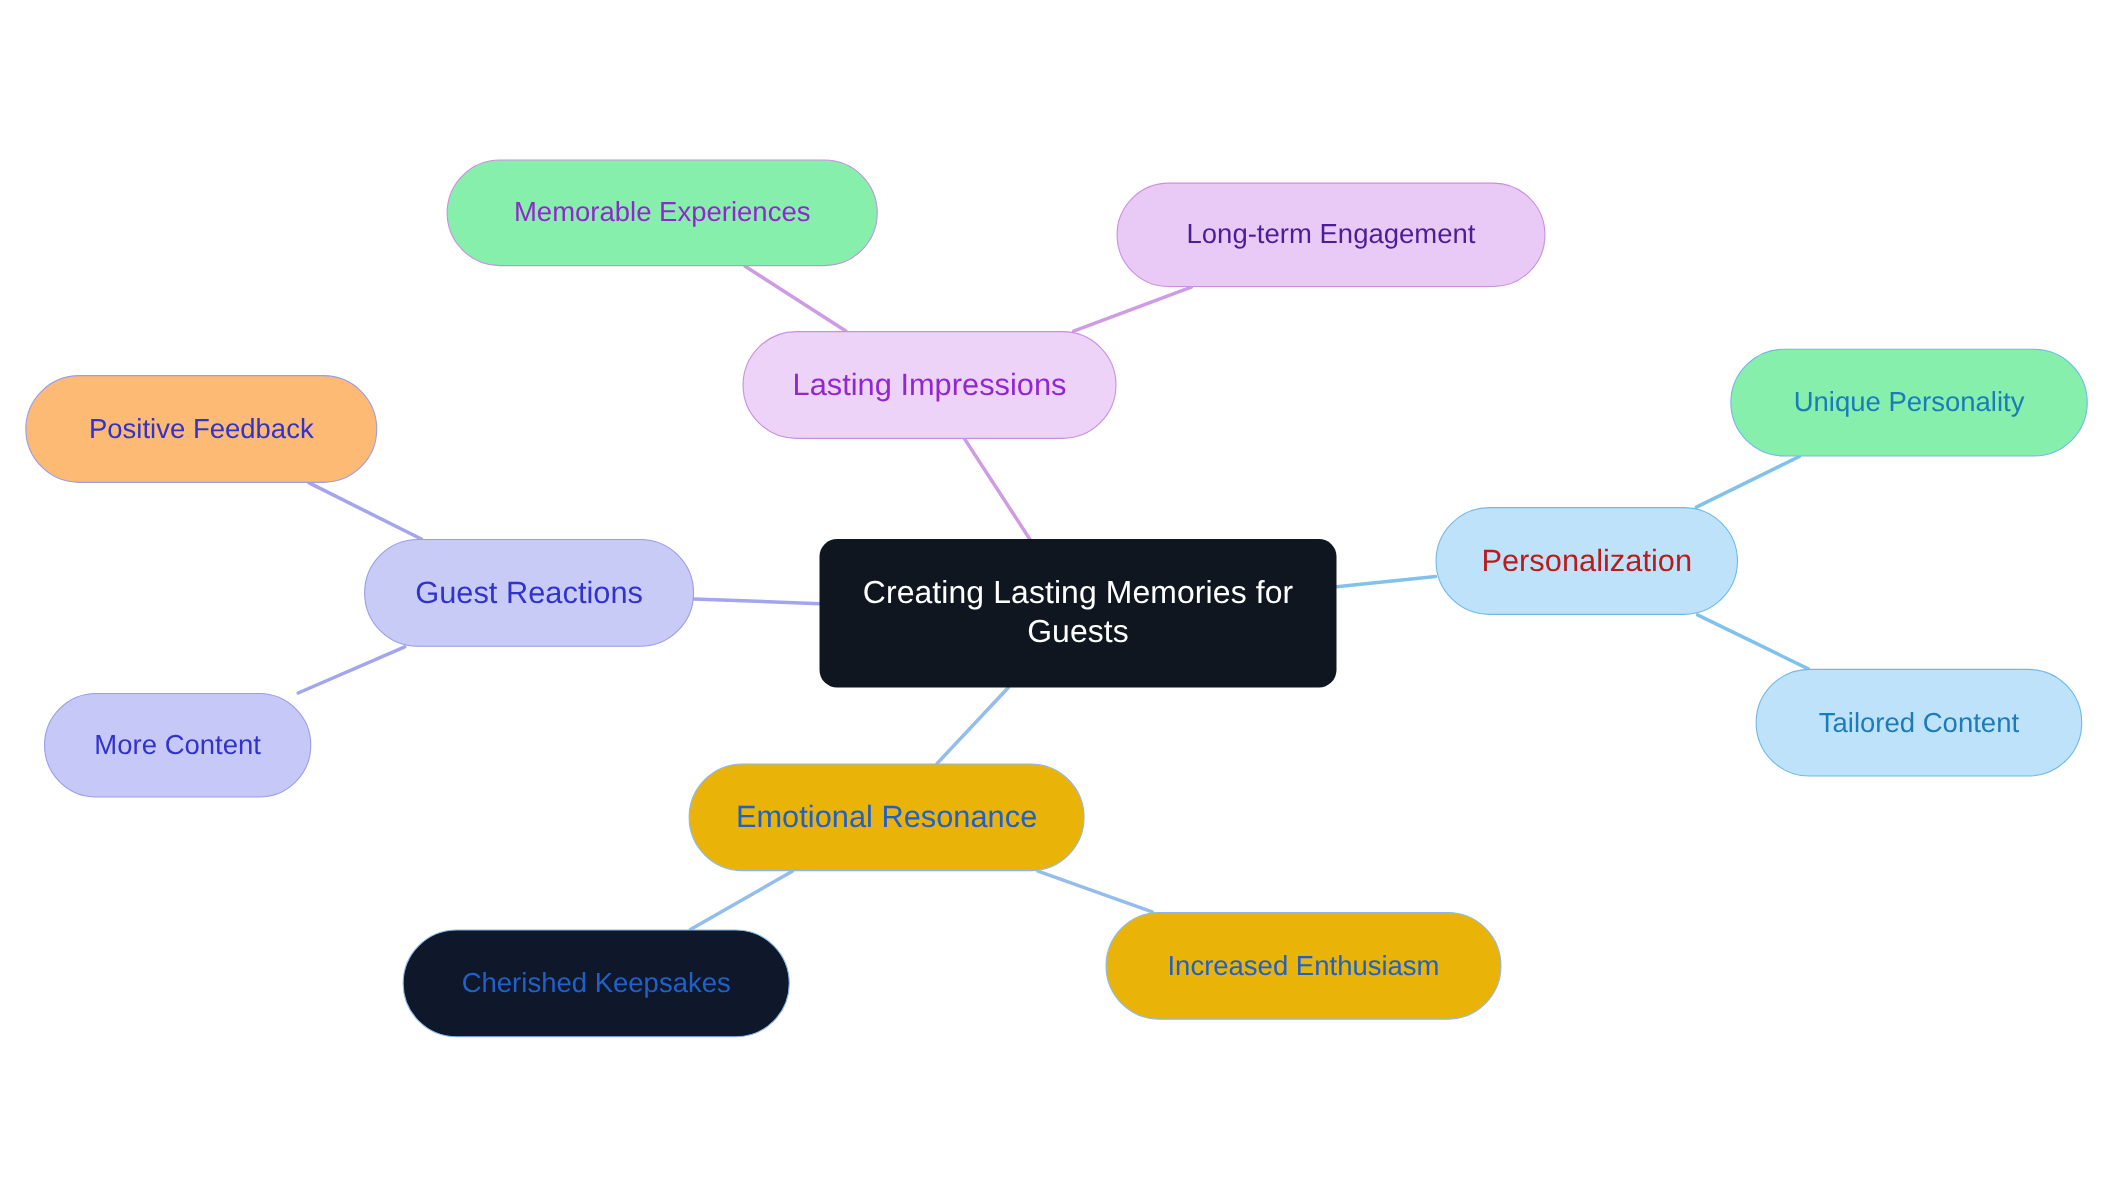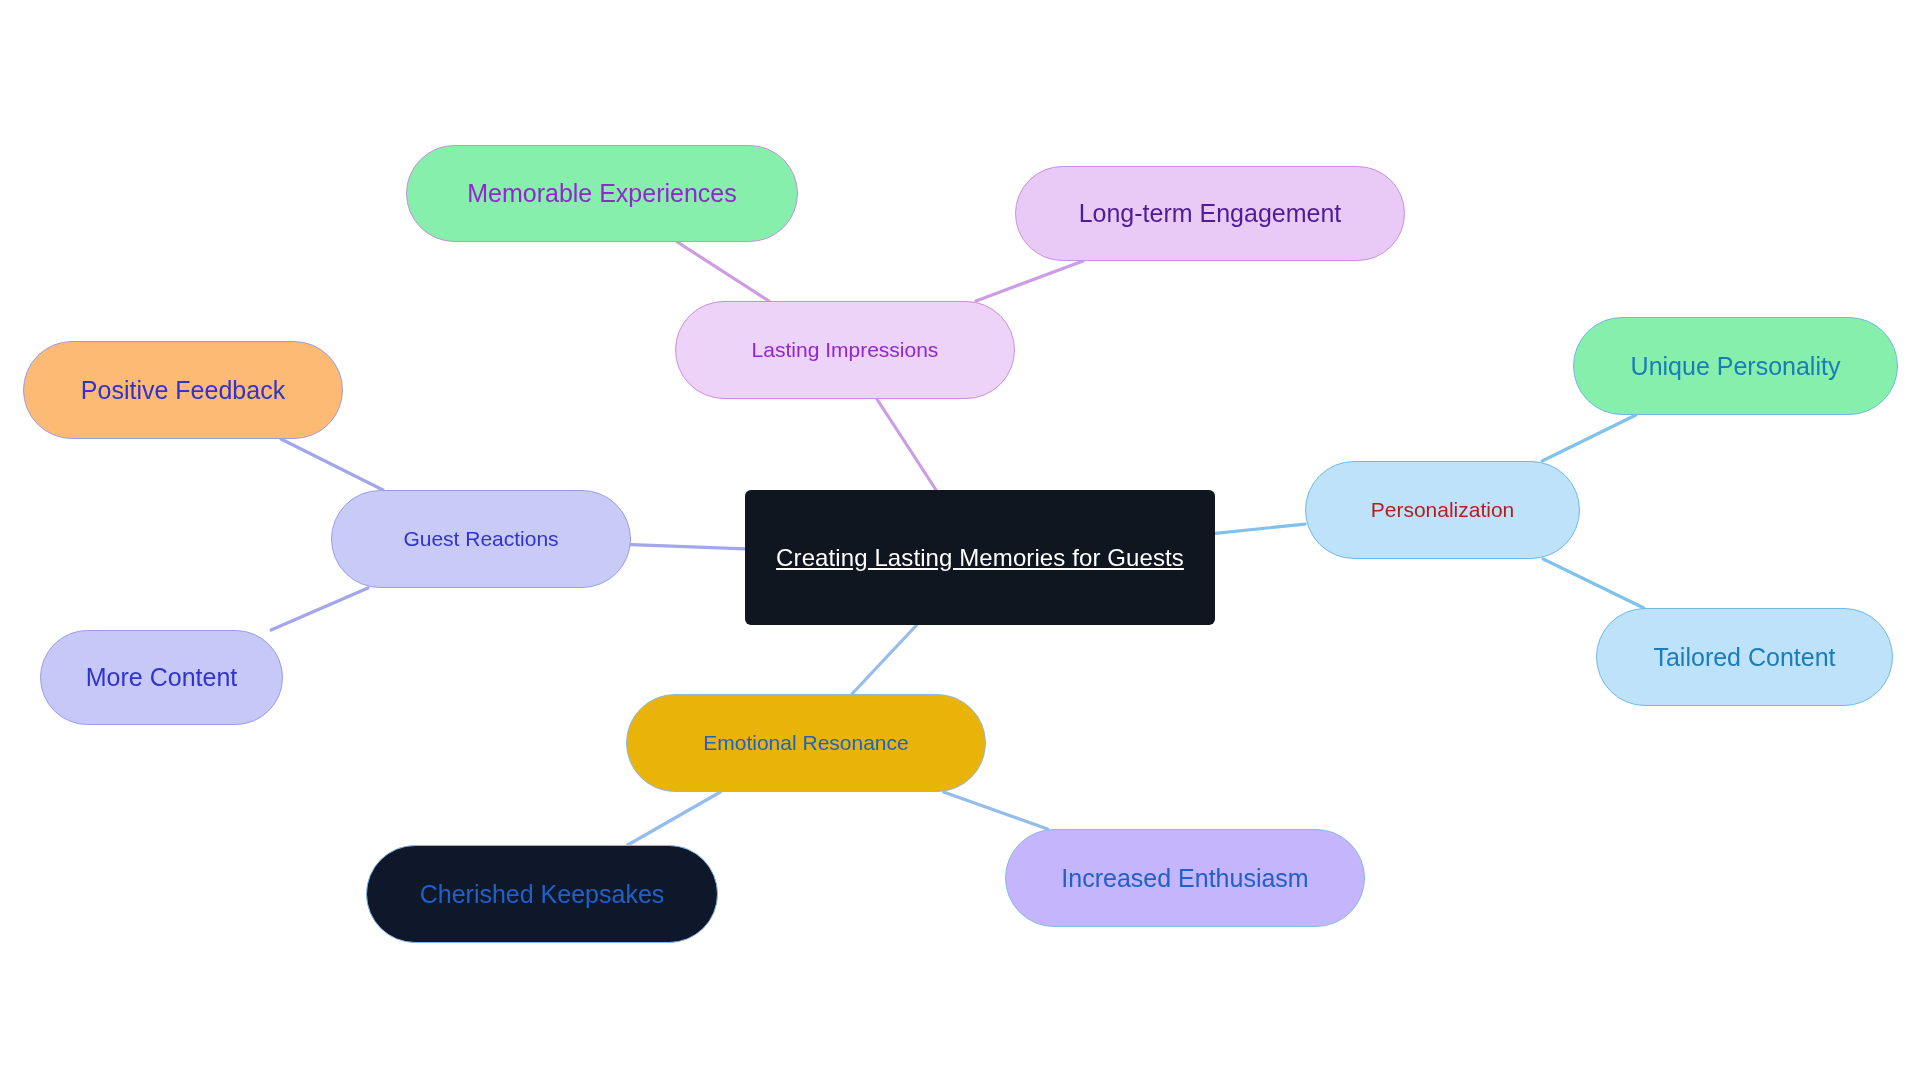--- a/index.html
+++ b/index.html
@@ -32,27 +32,26 @@
     display: flex;
     align-items: center;
     justify-content: center;
     text-align: center;
     border-style: solid;
     border-width: 1.5px;
     line-height: 1.22;
     white-space: pre-line;
   }
   .node-root {
-    border-radius: 6px;
+    border-radius: 16px;
     border-width: 0;
-    font-size: 24px;
+    font-size: 29px;
     letter-spacing: 0.1px;
-    text-decoration: underline;
   }
-  .node-branch { border-radius: 999px; font-size: 21px; text-align: right; }
+  .node-branch { border-radius: 999px; font-size: 28px; text-align: right; }
   .node-leaf   { border-radius: 999px; font-size: 25px; }
 </style>
 </head>
 <body>
 
 <div id="mindmap-root">
   <svg id="edge-layer" viewBox="0 0 1920 1083" xmlns="http://www.w3.org/2000/svg">
       <line x1="936.0843373493976" y1="490" x2="876.8795180722891" y2="399" stroke="#ce9ce4" stroke-width="3.2" stroke-linecap="round"></line>
       <line x1="768.9169329073483" y1="301" x2="677.3067092651758" y2="242" stroke="#ce9ce4" stroke-width="3.2" stroke-linecap="round"></line>
       <line x1="976.025641025641" y1="301" x2="1082.985347985348" y2="261" stroke="#ce9ce4" stroke-width="3.2" stroke-linecap="round"></line>
@@ -72,15 +71,15 @@
       <div class="node node-leaf" style="left: 406px; top: 145px; width: 392px; height: 97px; background: #86efac; border-color: rgb(201, 143, 224); color: rgb(147, 39, 207);"><span>Memorable Experiences</span></div>
       <div class="node node-leaf" style="left: 1015px; top: 166px; width: 390px; height: 95px; background: rgb(233, 202, 246); border-color: rgb(201, 143, 224); color: #4c1d95;"><span>Long-term Engagement</span></div>
       <div class="node node-branch" style="left: 331px; top: 490px; width: 300px; height: 98px; background: rgb(201, 203, 247); border-color: rgb(154, 156, 232); color: rgb(50, 50, 205);"><span>Guest Reactions</span></div>
       <div class="node node-leaf" style="left: 23px; top: 341px; width: 320px; height: 98px; background: #fdba74; border-color: rgb(154, 156, 232); color: rgb(50, 50, 205);"><span>Positive Feedback</span></div>
       <div class="node node-leaf" style="left: 40px; top: 630px; width: 243px; height: 95px; background: rgb(198, 201, 248); border-color: rgb(154, 156, 232); color: rgb(50, 50, 205);"><span>More Content</span></div>
       <div class="node node-branch" style="left: 1305px; top: 461px; width: 275px; height: 98px; background: rgb(191, 226, 251); border-color: rgb(111, 184, 232); color: #b91c1c;"><span>Personalization</span></div>
       <div class="node node-leaf" style="left: 1573px; top: 317px; width: 325px; height: 98px; background: #86efac; border-color: rgb(111, 184, 232); color: rgb(26, 124, 184);"><span>Unique Personality</span></div>
       <div class="node node-leaf" style="left: 1596px; top: 608px; width: 297px; height: 98px; background: rgb(191, 226, 251); border-color: rgb(111, 184, 232); color: rgb(26, 124, 184);"><span>Tailored Content</span></div>
       <div class="node node-branch" style="left: 626px; top: 694px; width: 360px; height: 98px; background: #eab308; border-color: rgb(138, 184, 234); color: rgb(32, 97, 201);"><span>Emotional Resonance</span></div>
       <div class="node node-leaf" style="left: 366px; top: 845px; width: 352px; height: 98px; background: #0f172a; border-color: rgb(138, 184, 234); color: rgb(32, 97, 201);"><span>Cherished Keepsakes</span></div>
-      <div class="node node-leaf" style="left: 1005px; top: 829px; width: 360px; height: 98px; background: #c4b5fd; border-color: rgb(138, 184, 234); color: rgb(32, 97, 201);"><span>Increased Enthusiasm</span></div>
+      <div class="node node-leaf" style="left: 1005px; top: 829px; width: 360px; height: 98px; background: #eab308; border-color: rgb(138, 184, 234); color: rgb(32, 97, 201);"><span>Increased Enthusiasm</span></div>
     </div>
 </div>
 
 </body></html>

